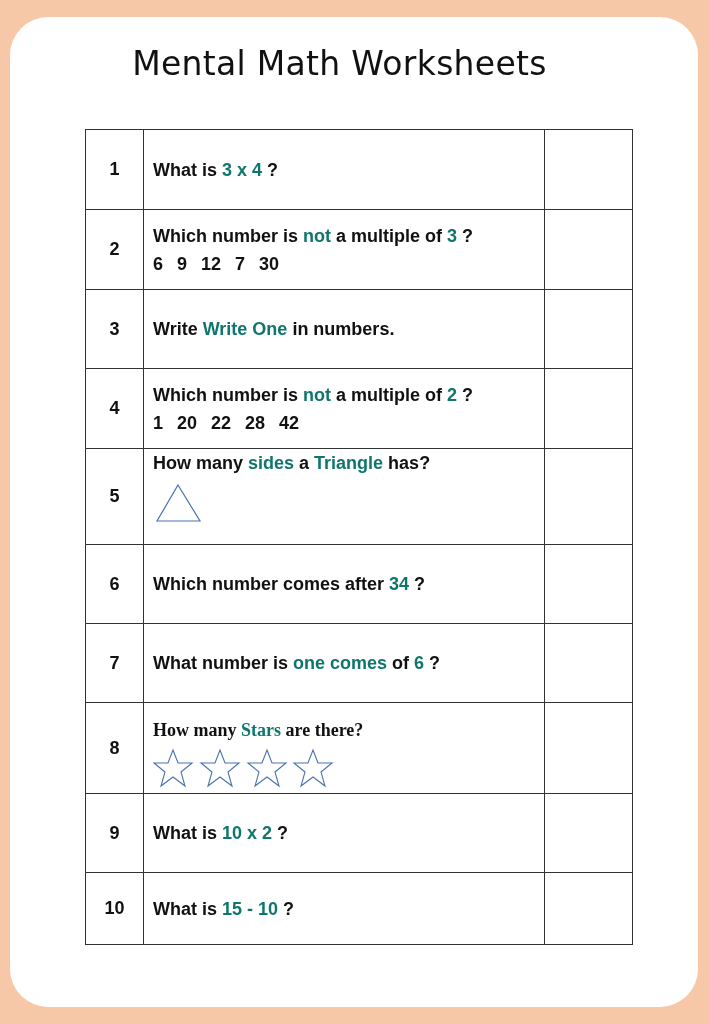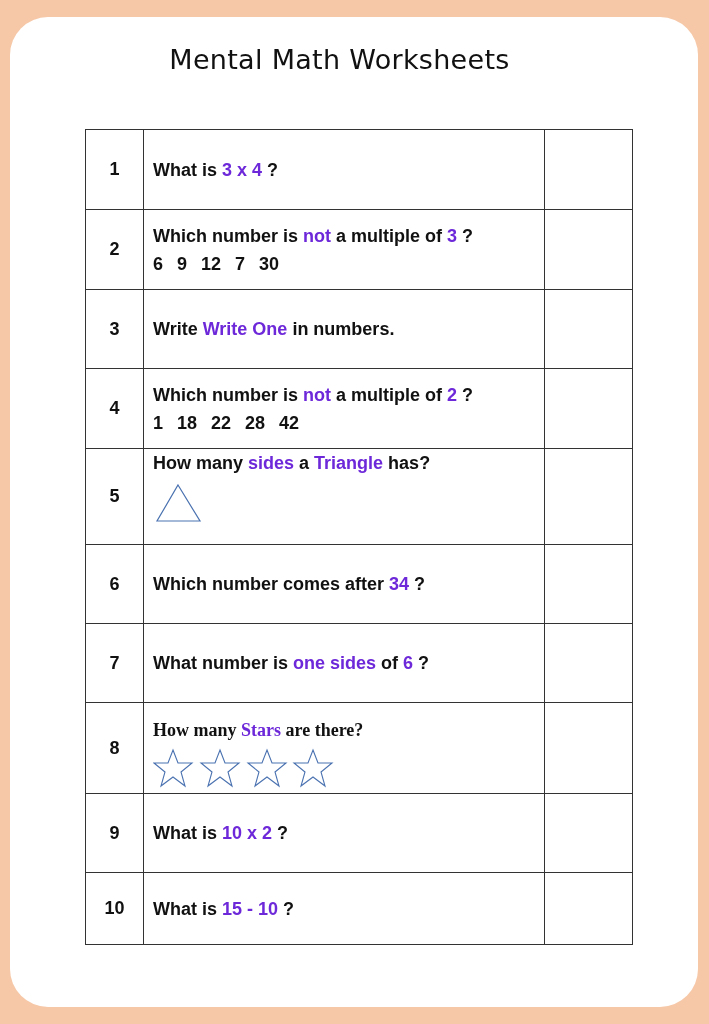--- a/index.html
+++ b/index.html
@@ -1,24 +1,24 @@
 <!DOCTYPE html>
 <html><head>
 <meta charset="utf-8">
 <style>
   html,body{margin:0;padding:0;}
   body{width:709px;height:1024px;background:#f6c8a8;position:relative;overflow:hidden;font-family:"Liberation Sans",sans-serif;}
   .card{position:absolute;left:10px;top:17px;width:688px;height:990px;background:#fff;border-radius:38px;}
-  .title{position:absolute;left:0;top:44px;width:679px;text-align:center;font-family:"DejaVu Sans",sans-serif;font-size:27px;color:#111;letter-spacing:0.3px;}
+  .title{position:absolute;left:0;top:44px;width:679px;text-align:center;font-family:"DejaVu Sans",sans-serif;font-size:33px;color:#111;letter-spacing:0.3px;}
   table{position:absolute;left:85px;top:129px;border-collapse:collapse;}
   td{border:1.5px solid #333;padding:0;vertical-align:middle;}
   td.num{width:57px;text-align:center;font-weight:bold;font-size:18px;color:#111;}
   td.q{width:391px;padding-left:9px;font-weight:bold;font-size:18px;color:#111;line-height:28px;}
   td.ans{width:87px;}
-  .hl{color:#6d28d9;}
+  .hl{color:#0f766e;}
   .opts{word-spacing:0;}
   .opts span{margin-right:14px;}
   svg{display:block;}
 </style>
 </head>
 <body>
 
 <div class="card"></div>
 <div class="title">Mental Math Worksheets</div>
 
@@ -39,42 +39,42 @@
   </tr>
   <tr style="height:79px">
     <td class="num">3</td>
     <td class="q"><span>Write </span><span class="hl">Write One</span><span> in numbers.</span></td>
     <td class="ans"></td>
   </tr>
   <tr style="height:80px">
     <td class="num">4</td>
     <td class="q">
           <div><span>Which number is </span><span class="hl">not</span><span> a multiple of </span><span class="hl">2</span><span> ?</span></div>
-          <div class="opts"><span>1</span><span>18</span><span>22</span><span>28</span><span>42</span></div>
+          <div class="opts"><span>1</span><span>20</span><span>22</span><span>28</span><span>42</span></div>
         </td>
     <td class="ans"></td>
   </tr>
   <tr style="height:96px">
     <td class="num">5</td>
     <td class="q" style="vertical-align:top;">
           <div><span>How many </span><span class="hl">sides</span><span> a </span><span class="hl">Triangle</span><span> has?</span></div>
       <svg width="50" height="42" style="margin-top:6px;margin-left:2px;">
             <polygon points="23,2 45,38 2,38" fill="none" stroke="#4a72b0" stroke-width="1.2"></polygon>
           </svg>
         </td>
     <td class="ans"></td>
   </tr>
   <tr style="height:79px">
     <td class="num">6</td>
     <td class="q"><span>Which number comes after </span><span class="hl">34</span><span> ?</span></td>
     <td class="ans"></td>
   </tr>
   <tr style="height:79px">
     <td class="num">7</td>
-    <td class="q"><span>What number is </span><span class="hl">one sides</span><span> of </span><span class="hl">6</span><span> ?</span></td>
+    <td class="q"><span>What number is </span><span class="hl">one comes</span><span> of </span><span class="hl">6</span><span> ?</span></td>
     <td class="ans"></td>
   </tr>
   <tr style="height:91px">
     <td class="num">8</td>
     <td class="q" style="vertical-align:top;padding-top:13px;font-family:Liberation Serif, serif;">
           <div><span>How many </span><span class="hl">Stars</span><span> are there?</span></div>
       <svg width="190" height="42" style="margin-top:4px;">
         <g fill="none" stroke="#4a72b0" stroke-width="1.1">
           <polygon points="20,2 25,15 39,15 28,24 32,38 20,29 8,38 12,24 1,15 15,15"></polygon>
           <polygon transform="translate(47,0)" points="20,2 25,15 39,15 28,24 32,38 20,29 8,38 12,24 1,15 15,15"></polygon>

